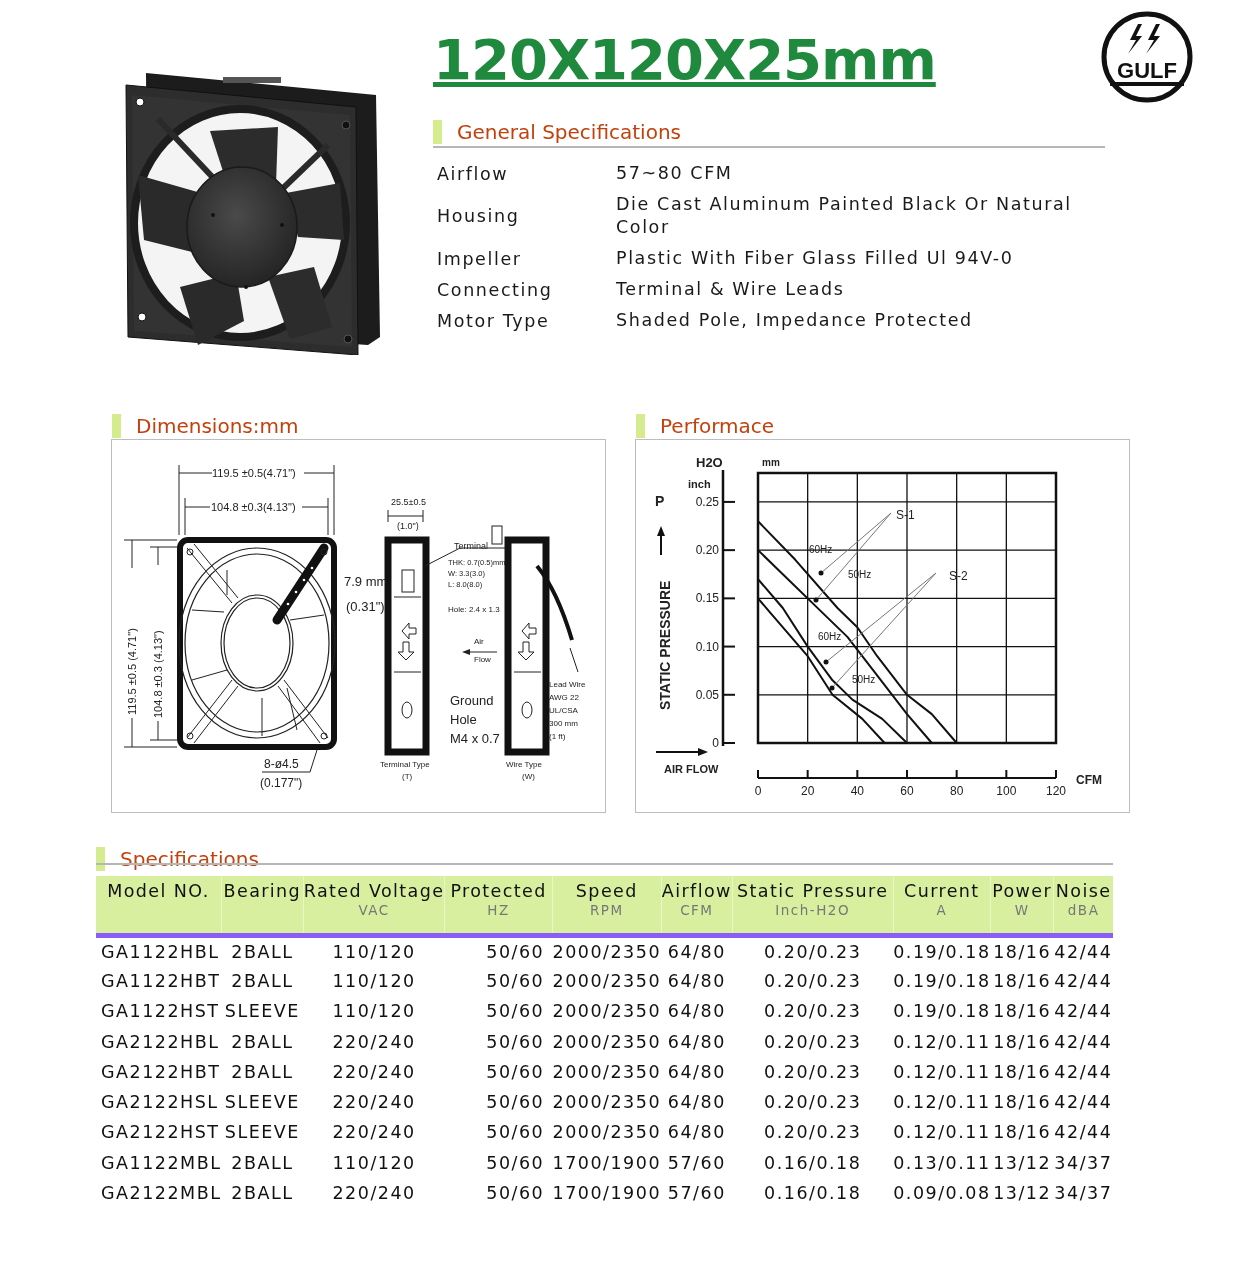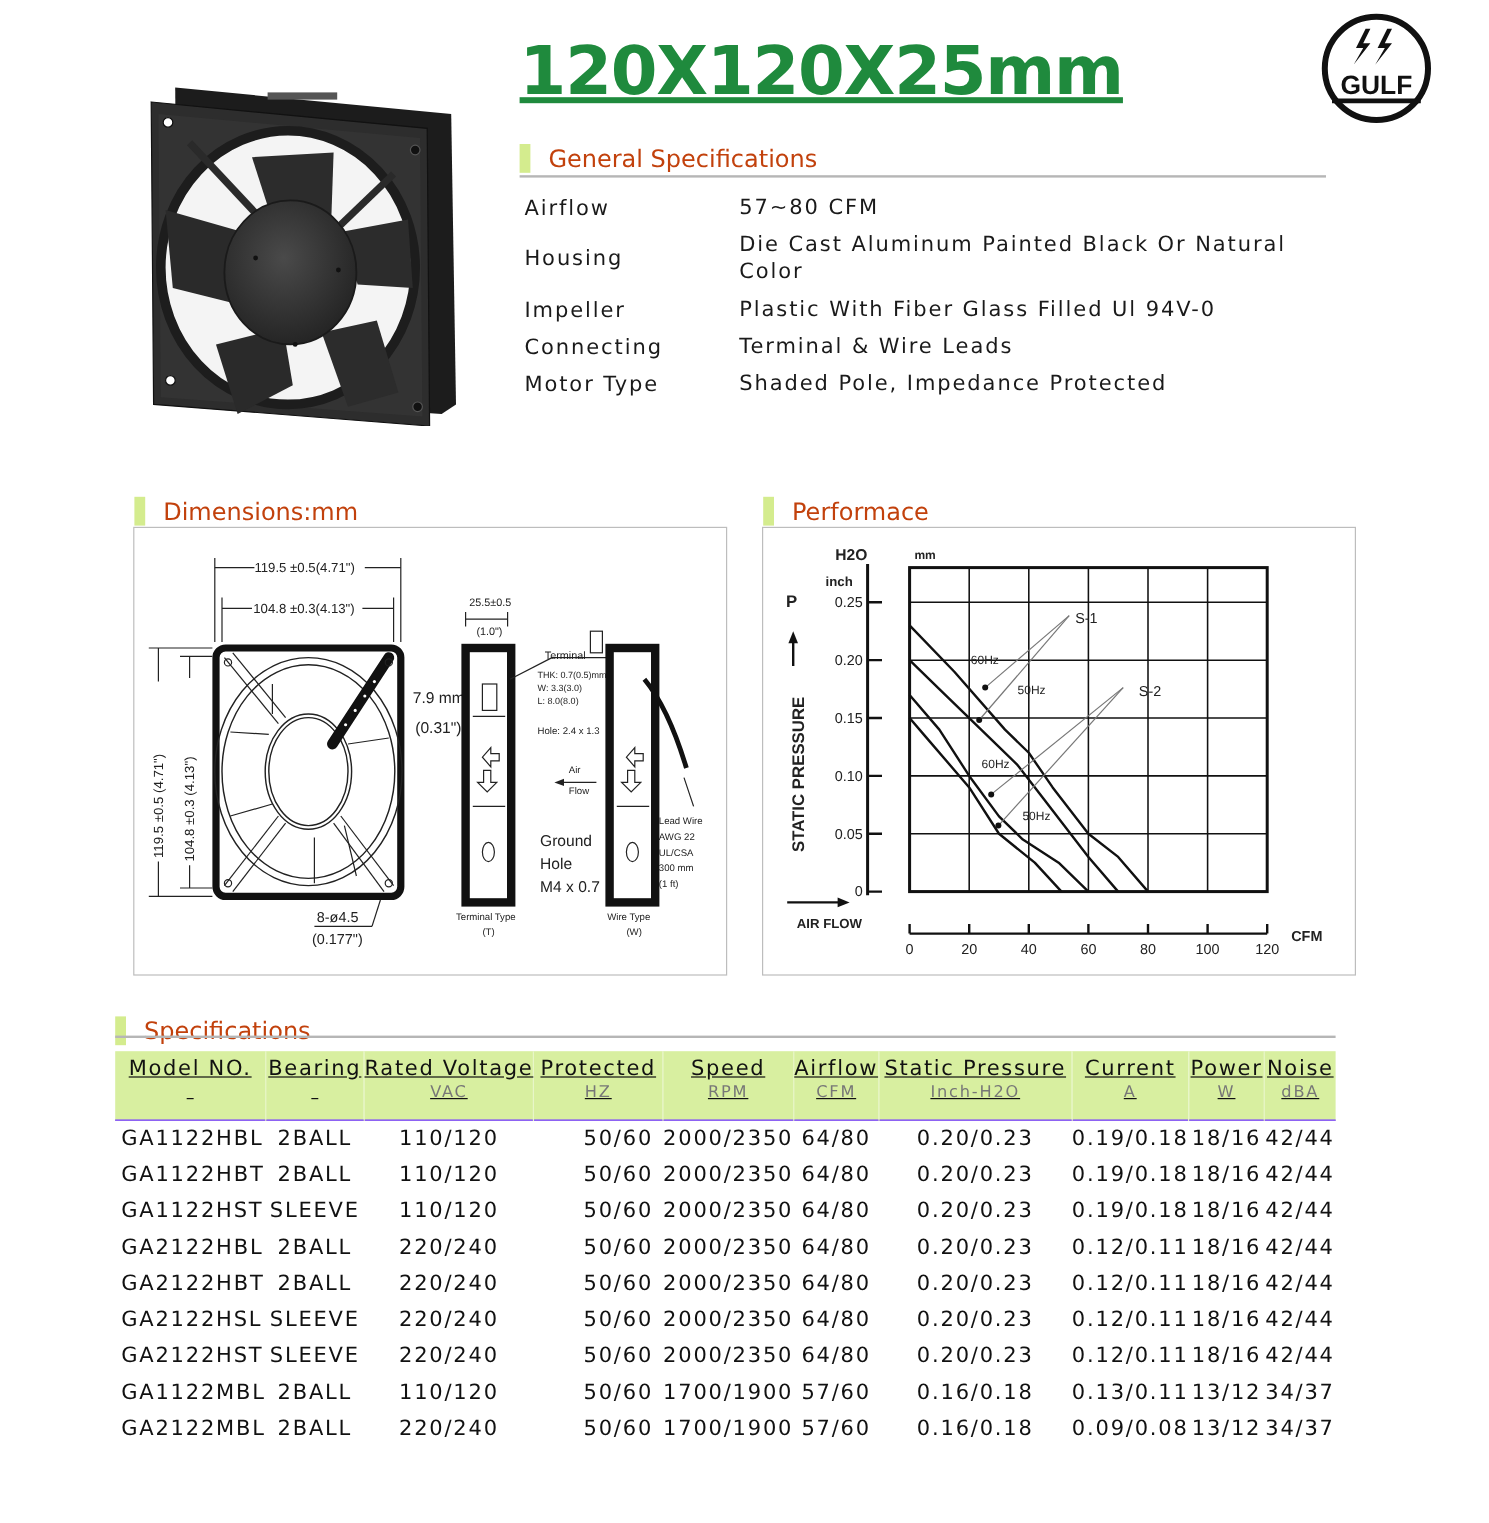--- a/index.html
+++ b/index.html
@@ -31,21 +31,21 @@
 
   
   .panel { border: 1.5px solid #bdbdbd; background: #fff; }
 
   
   .spec-table { left: 96px; top: 876px; width: 1017px; border-collapse: collapse; font-family: "DejaVu Sans", sans-serif; }
   .spec-table thead tr { background: #d8efa0; }
   .spec-table th { font-weight: normal; font-size: 17.5px; letter-spacing: 1.4px; color: #111; text-align: center; padding: 4px 0 0 0; line-height: 22px; vertical-align: top; white-space: nowrap; border-right: 1px solid #e8f6c8; }
   .spec-table th:last-child { border-right: none; }
   .spec-table th .unit { display: block; font-size: 13.5px; color: #777; letter-spacing: 1.5px; line-height: 17px; padding-bottom: 14px; }
-  .spec-table thead { border-bottom: 1px solid #8b5cf6; text-decoration: underline; }
+  .spec-table thead { border-bottom: 5px solid #8b5cf6; }
   .spec-table td { font-size: 17.5px; letter-spacing: 1.5px; color: #111; text-align: center; height: 30.3px; white-space: nowrap; padding: 0; }
   .spec-table td.left { text-align: left; padding-left: 5px; }
   .spec-table td.num-r { text-align: right; padding-right: 8px; }
 </style>
 </head>
 <body>
 
 <div class="abs product-photo">
   <svg width="280" height="300" viewBox="0 0 280 300">
     <defs>

